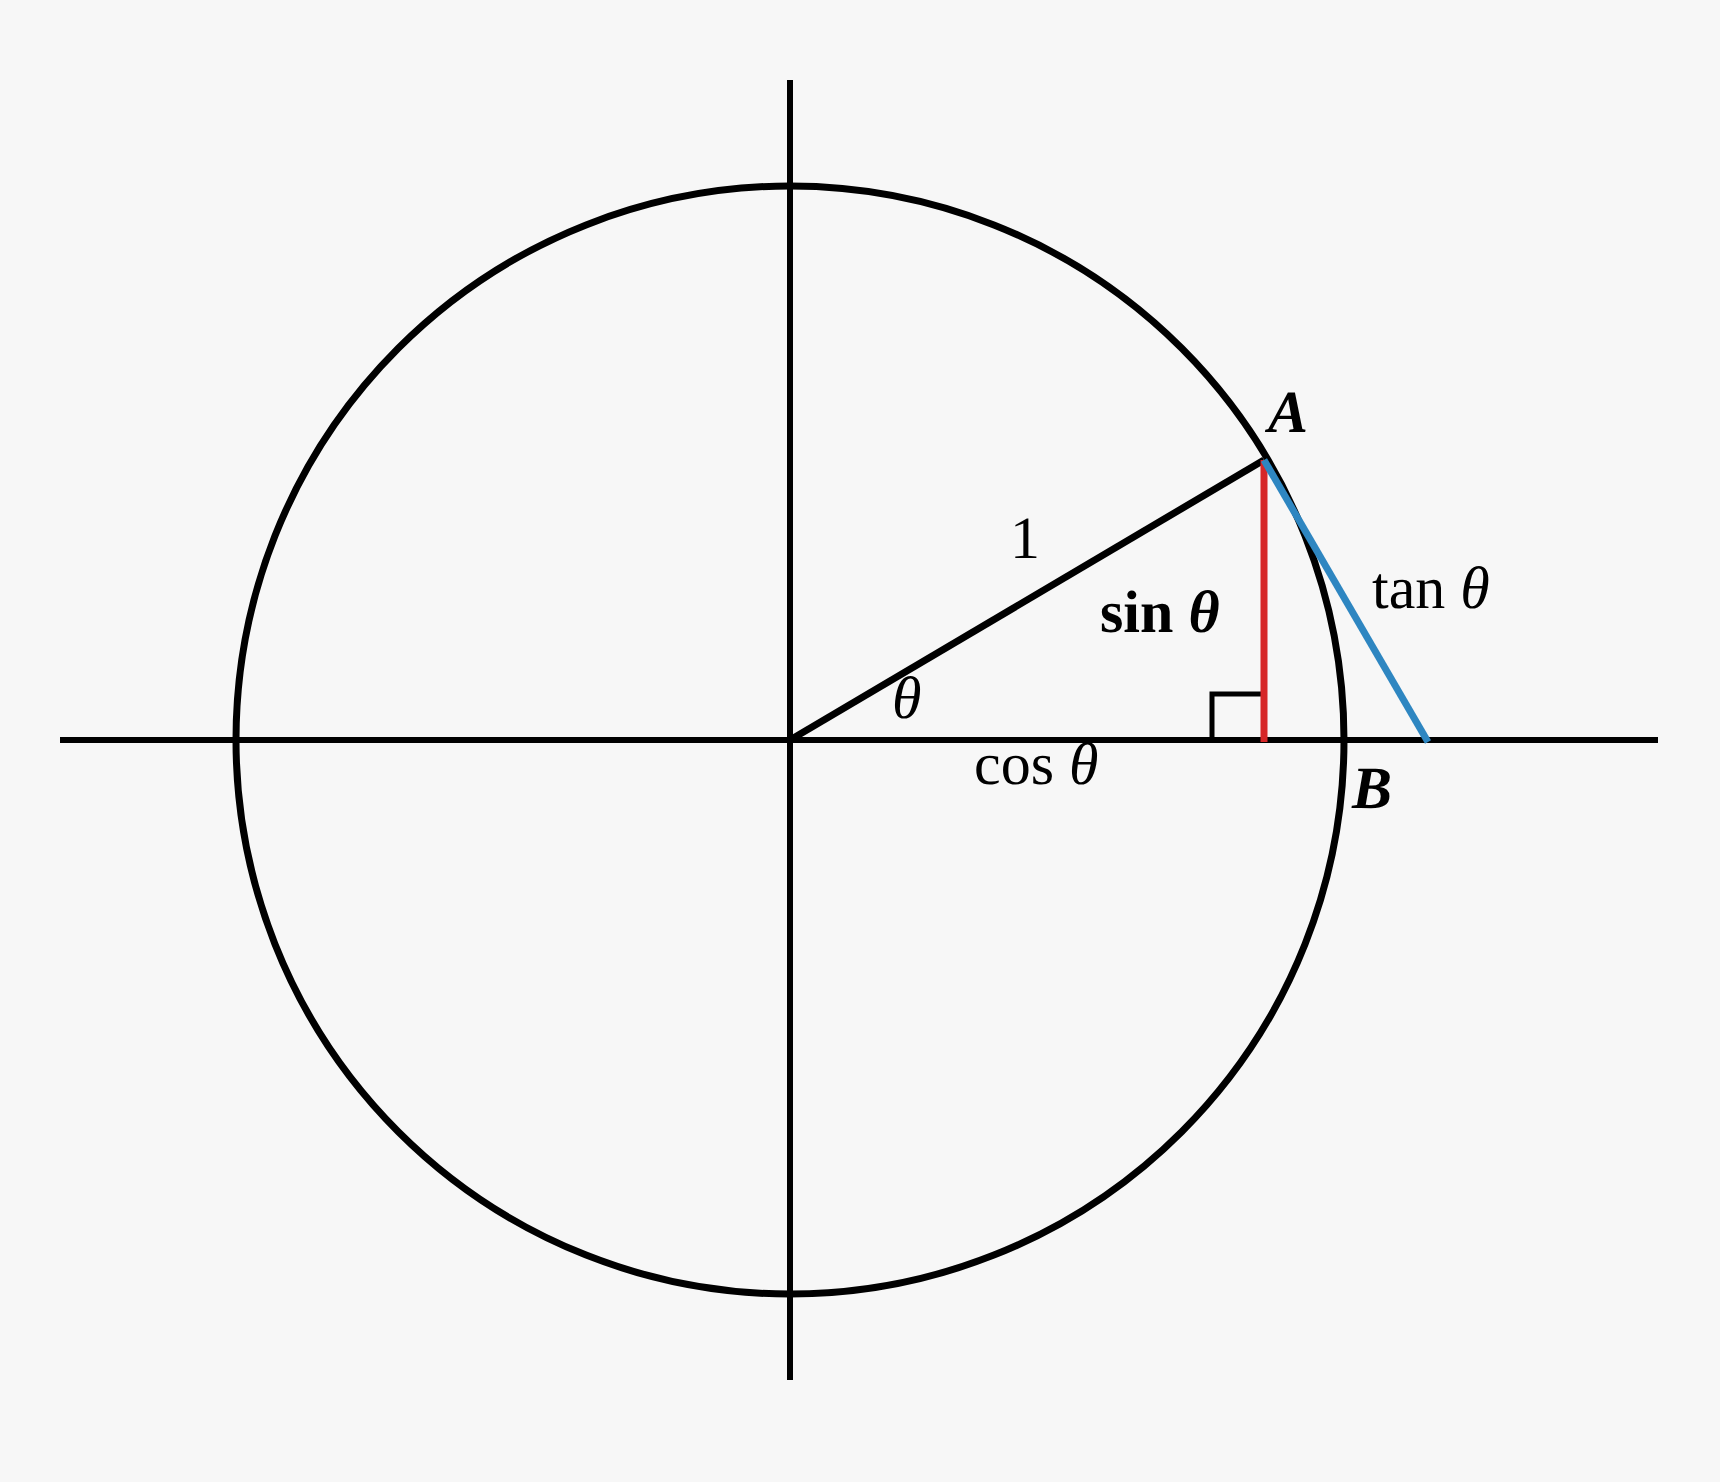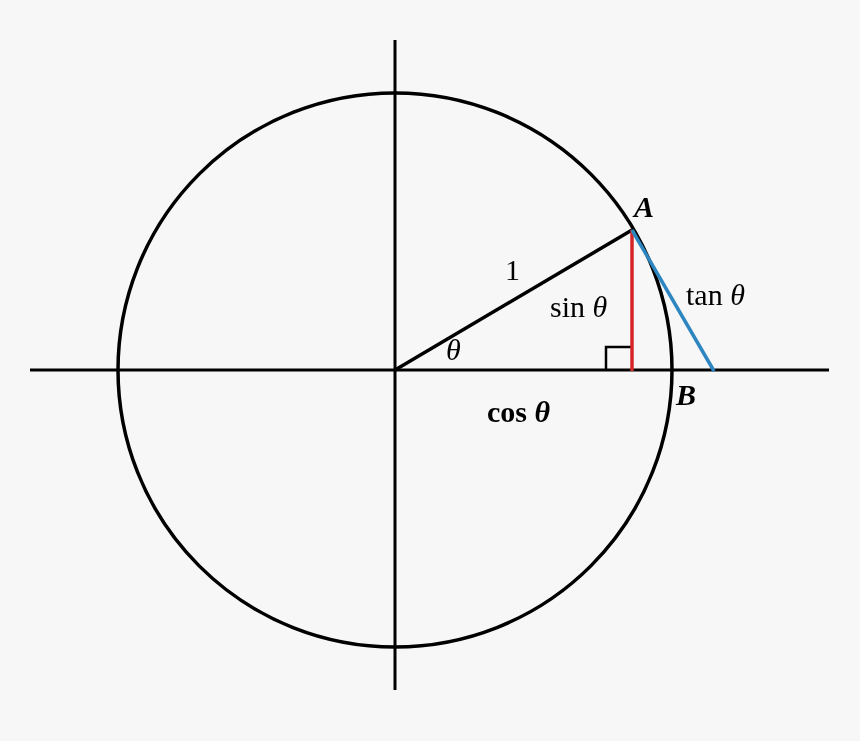--- a/index.html
+++ b/index.html
@@ -20,25 +20,25 @@
     <line x1="395" y1="370" x2="632" y2="230" stroke="#000" stroke-width="3.5"></line>
     <polyline points="606,370 606,347 632,347" fill="none" stroke="#000" stroke-width="2.5"></polyline>
     <line x1="632" y1="230" x2="632" y2="371" stroke="#d62728" stroke-width="3.5"></line>
     <line x1="632" y1="230" x2="714" y2="371" stroke="#2e86c1" stroke-width="3.5"></line>
   </svg>
 
   <div class="lbl bold-it" style="left:634px;top:192px;">A</div>
   <div class="lbl bold-it" style="left:676px;top:380px;">B</div>
   <div class="lbl" style="left:505px;top:255px;">1</div>
   <div class="lbl it" style="left:446px;top:335px;">θ</div>
-  <div class="lbl" style="left:550px;top:292px;">
+  <div class="lbl" style="left:550px;top:292px;font-weight:bold;">
     <span>sin</span>
     <span class="it">θ</span>
   </div>
-  <div class="lbl" style="left:487px;top:397px;font-weight:bold;">
+  <div class="lbl" style="left:487px;top:368px;">
     <span>cos</span>
     <span class="it">θ</span>
   </div>
   <div class="lbl" style="left:686px;top:280px;font-family:Liberation Serif, serif;">
     <span>tan</span>
     <span class="it">θ</span>
   </div>
 </div>
 
 </body></html>

